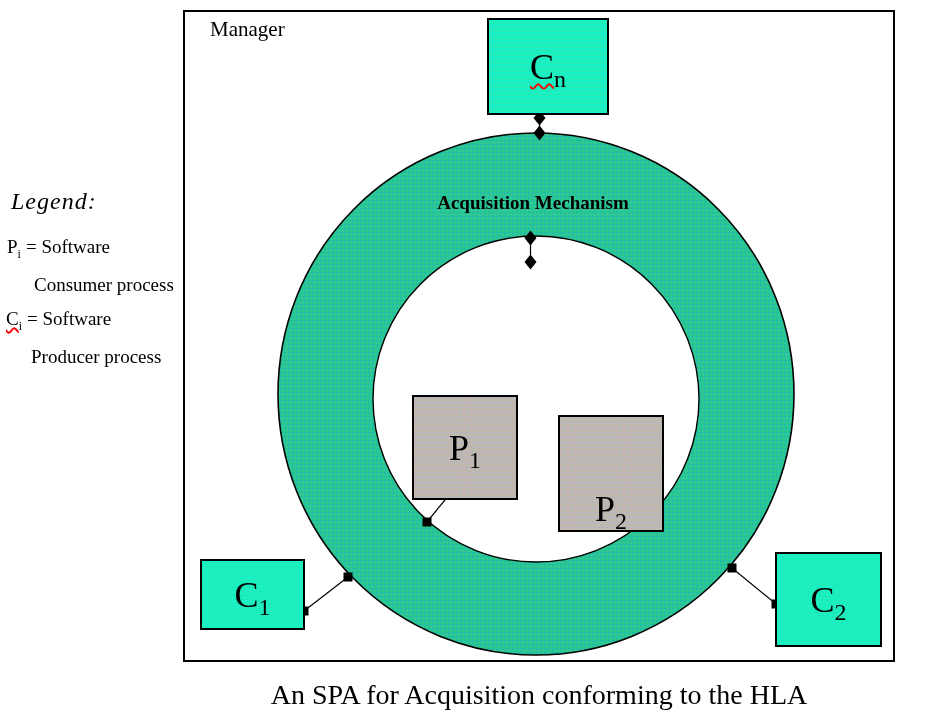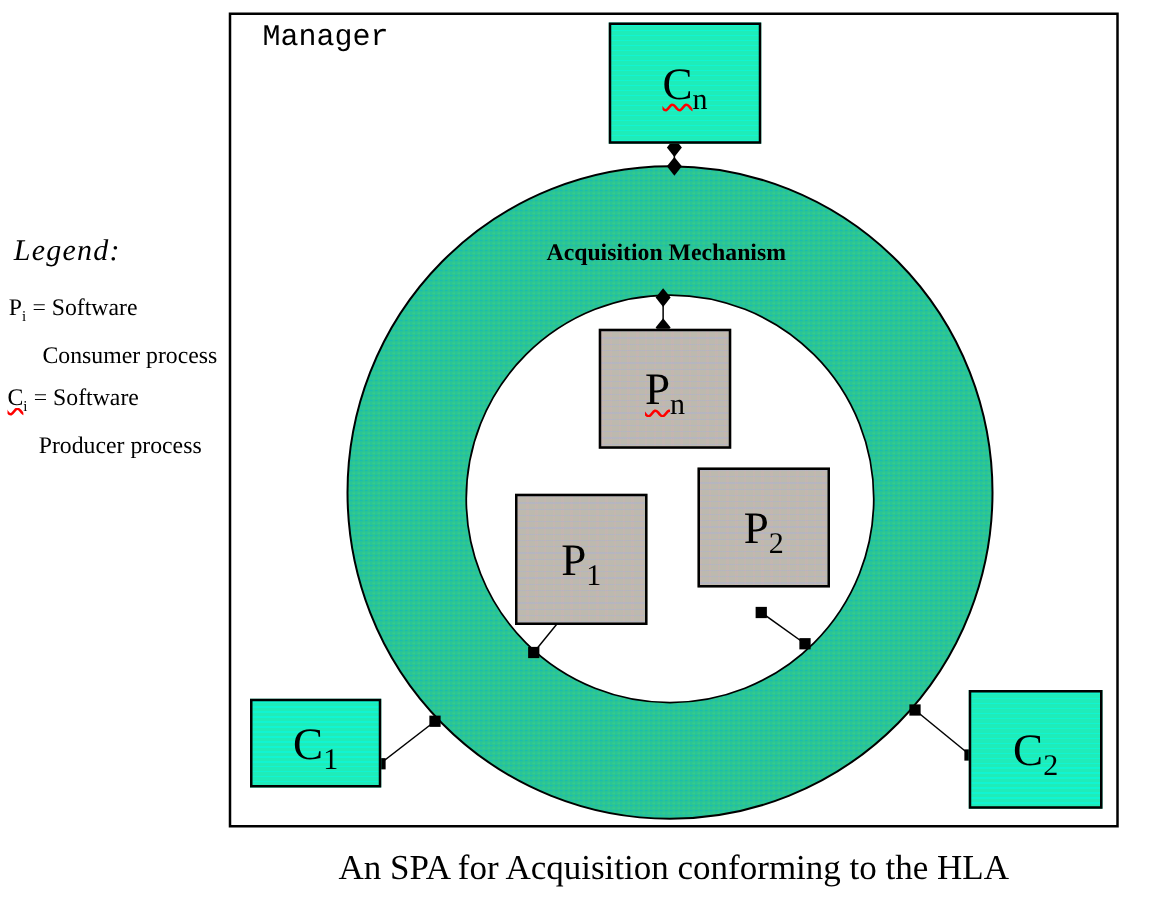--- a/index.html
+++ b/index.html
@@ -2,21 +2,21 @@
 <html><head>
 <meta charset="utf-8">
 <style>
   html,body{margin:0;padding:0;background:#ffffff;}
   .stage{position:relative;width:928px;height:720px;background:#ffffff;
          font-family:"Liberation Serif", serif;color:#000;overflow:hidden;}
 
   
   .frame{position:absolute;left:183px;top:10px;width:712px;height:652px;
          border:2px solid #000;box-sizing:border-box;}
-  .manager{position:absolute;left:210px;top:17px;font-size:24px;white-space:nowrap;font-family:Liberation Mono, monospace;}
+  .manager{position:absolute;left:210px;top:17px;font-size:21px;white-space:nowrap;}
 
   
   .lg{position:absolute;white-space:nowrap;font-size:19px;}
   .lg-title{left:11px;top:188px;font-style:italic;font-size:24px;letter-spacing:1px;}
   .lg-p{left:7px;top:236px;}
   .lg-producer{left:34px;top:274px;}
   .lg-c{left:6px;top:308px;}
   .lg-consumer{left:31px;top:346px;}
   .lg sub{font-size:12px;line-height:0;}
   .lg .rest{margin-left:5px;}
@@ -32,21 +32,21 @@
         display:flex;align-items:center;justify-content:center;font-size:36px;}
   .node sub{font-size:24px;line-height:0;}
   .consumer{background-color:#1FECB9;
     background-image:repeating-linear-gradient(180deg, rgba(0,255,240,0.45) 0 1px, rgba(0,0,0,0) 1px 4px);}
   .producer{background-color:#BDB9AE;
     background-image:repeating-linear-gradient(180deg, rgba(165,175,225,0.35) 0 1px, rgba(0,0,0,0) 1px 5px),
                      repeating-linear-gradient(90deg, rgba(225,170,180,0.18) 0 2px, rgba(0,0,0,0) 2px 7px);}
   #cn{left:487px;top:18px;width:122px;height:97px;}
   #pn{left:479px;top:263px;width:106px;height:96px;}
   #p1{left:400px;top:395px;width:106px;height:105px;margin-left:12px;}
-  #p2{left:558px;top:374px;width:106px;height:96px;}
+  #p2{left:558px;top:415px;width:106px;height:117px;align-items:flex-end;}
   #c1{left:200px;top:559px;width:105px;height:71px;}
   #c2{left:775px;top:552px;width:107px;height:95px;}
 
   
   .sq{text-decoration-line:underline;text-decoration-style:wavy;
       text-decoration-color:#FF0000;text-decoration-thickness:1.5px;
       text-underline-offset:0.10em;}
 
   .caption{position:absolute;left:183px;top:679px;width:712px;text-align:center;
            font-size:28px;white-space:nowrap;}
@@ -101,23 +101,20 @@
       <rect x="727.5" y="563.5" width="9" height="9"></rect>
     </g>
   </svg>
 
   <div class="ring-label">Acquisition Mechanism</div>
 
   <div class="node consumer" id="cn">
       <span><span class="sq">C</span><sub>n</sub></span>
     </div>
 
-  <div class="node producer" id="pn">
-      <span><span class="sq">P</span><sub>n</sub></span>
-    </div>
 
   <div class="node producer" id="p1">
       <span><span>P</span><sub>1</sub></span>
     </div>
 
   <div class="node producer" id="p2">
       <span><span>P</span><sub>2</sub></span>
     </div>
 
   <div class="node consumer" id="c1">

